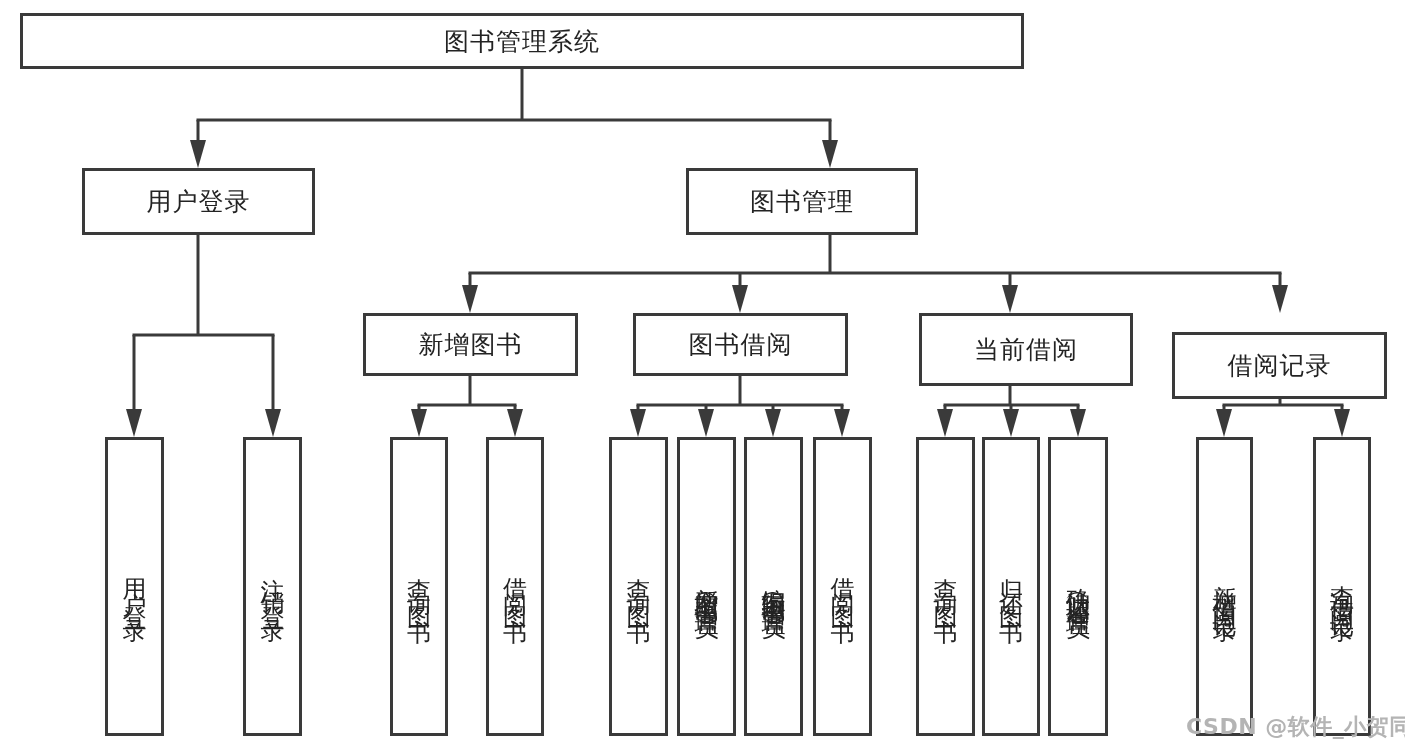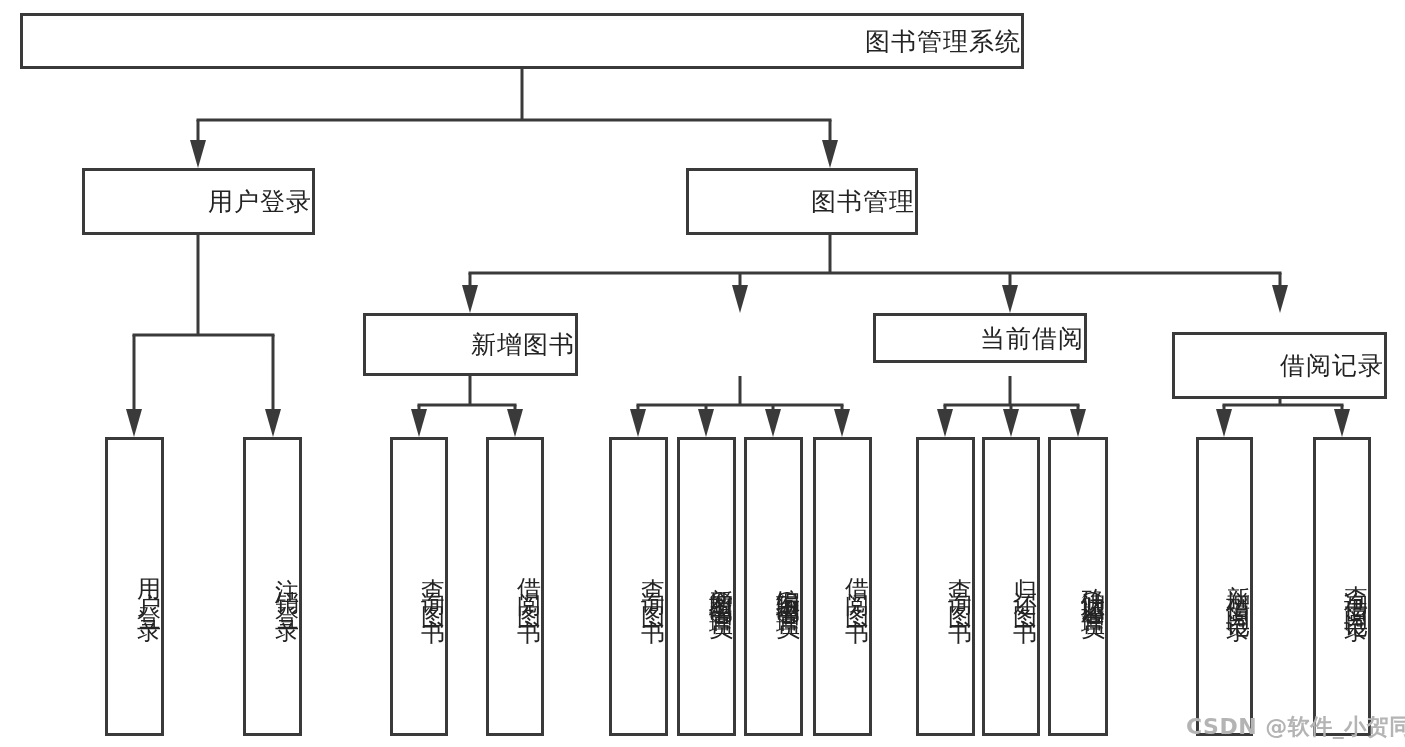--- a/index.html
+++ b/index.html
@@ -17,21 +17,21 @@
     left: 0; top: 0;
     width: 1405px; height: 747px;
   }
   .node {
     position: absolute;
     box-sizing: border-box;
     border: 3px solid #3a3a3a;
     background: #ffffff;
     display: flex;
     align-items: center;
-    justify-content: flex-end;
+    justify-content: center;
     font-size: 25px;
     letter-spacing: 1px;
     color: #232323;
     line-height: 1;
   }
   .leaf { font-size: 24px; letter-spacing: 0; }
   .leaf .lbl {
     writing-mode: vertical-rl;
     text-orientation: mixed;
     white-space: nowrap;
@@ -131,21 +131,24 @@
   <div class="node" style="left:82px;top:168px;width:233px;height:67px">
     <span class="lbl">用户登录</span>
   </div>
   <div class="node" style="left:686px;top:168px;width:232px;height:67px">
     <span class="lbl">图书管理</span>
   </div>
 
   <div class="node" style="left:363px;top:313px;width:215px;height:63px">
     <span class="lbl">新增图书</span>
   </div>
-  <div class="node" style="left:873px;top:313px;width:214px;height:50px">
+  <div class="node" style="left:633px;top:313px;width:215px;height:63px">
+    <span class="lbl">图书借阅</span>
+  </div>
+  <div class="node" style="left:919px;top:313px;width:214px;height:73px">
     <span class="lbl">当前借阅</span>
   </div>
   <div class="node" style="left:1172px;top:332px;width:215px;height:67px">
     <span class="lbl">借阅记录</span>
   </div>
 
   <div class="node leaf sp-wide" style="left:105px;top:437px;width:59px;height:299px">
     <span class="lbl">用户登录</span>
   </div>
   <div class="node leaf sp-wide" style="left:243px;top:437px;width:59px;height:299px">

